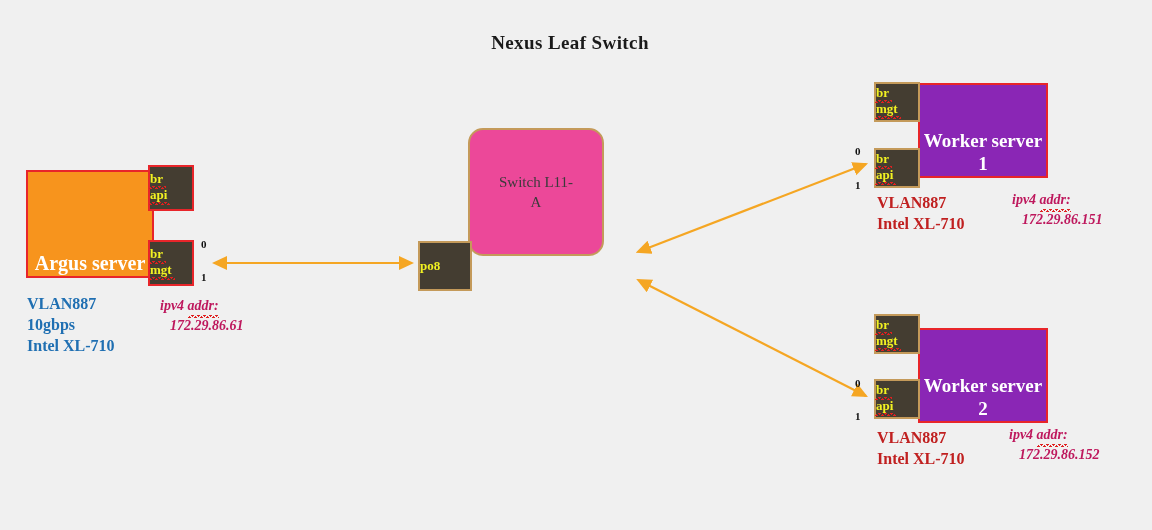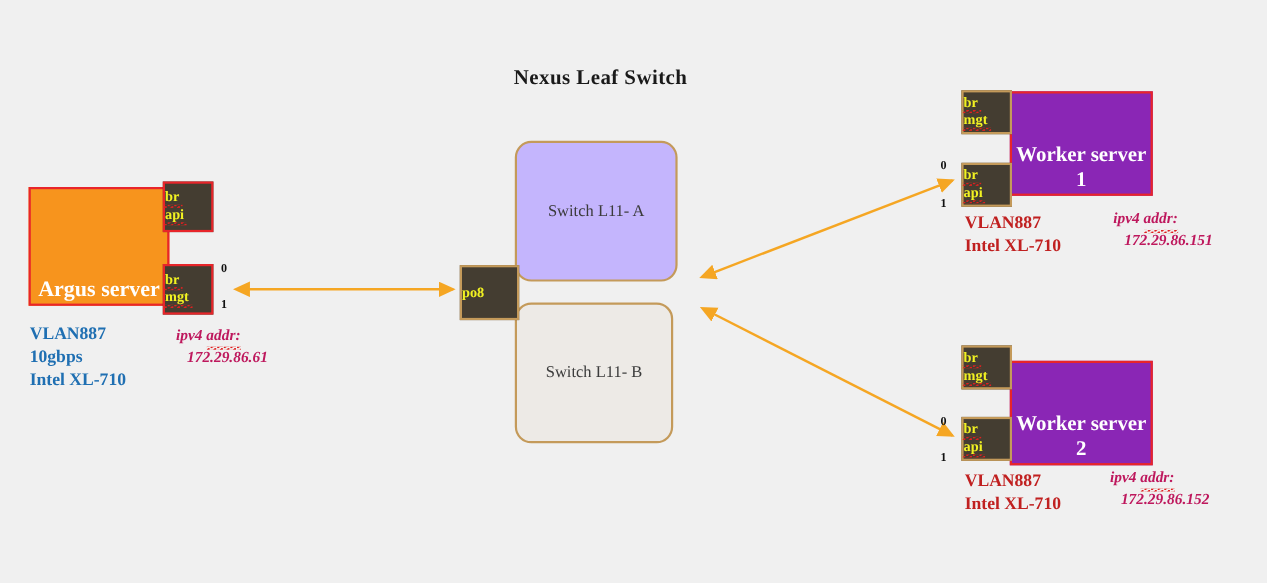--- a/index.html
+++ b/index.html
@@ -12,28 +12,29 @@
     width: 1152px;
     height: 530px;
     background: #f0f0f0;
     overflow: hidden;
     font-family: "Liberation Sans", sans-serif;
   }
 
   
   .diagram-title {
     position: absolute;
-    left: 0; top: 60px;
+    left: 0; top: 32px;
     width: 1092px;
     text-align: center;
     font-family: "Liberation Serif", serif;
     font-weight: bold;
     font-size: 19px;
     letter-spacing: 0.4px;
     color: #1a1a1a;
+    padding-left: 24px;
   }
 
   
   .node-box {
     position: absolute;
     box-sizing: border-box;
     display: flex;
     align-items: flex-end;
     justify-content: center;
     text-align: center;
@@ -69,22 +70,22 @@
     border: 2px solid #C49A5A;
     border-radius: 15px;
     font-family: "Liberation Serif", serif;
     font-size: 15px;
     color: #3b3b3b;
     line-height: 1.35;
     padding: 0 26px;
   }
   .switch-a {
     left: 468px; top: 128px;
-    width: 148px; height: 128px;
-    background: #c4b5fd;
+    width: 136px; height: 128px;
+    background: #ec4899;
   }
   .switch-b {
     left: 468px; top: 275px;
     width: 144px; height: 128px;
     background: #EDEAE6;
   }
 
   
   .port-chip {
     position: absolute;
@@ -256,24 +257,20 @@
 
   <div class="ipblock ip-argus">
     <span>ipv4 </span><span class="addr-word">addr:</span>
     <span class="ipval">172.29.86.61</span>
   </div>
 
   <div class="switch-box switch-a">
     <span>Switch L11-
 A</span>
   </div>
-  <div class="switch-box switch-b">
-    <span>Switch L11-
-B</span>
-  </div>
 
   <div class="port-chip chip-po8">
     <span>po8</span>
   </div>
 
   <div class="node-box worker-box worker1-box">
     <span>Worker
 server 1</span>
   </div>
 

